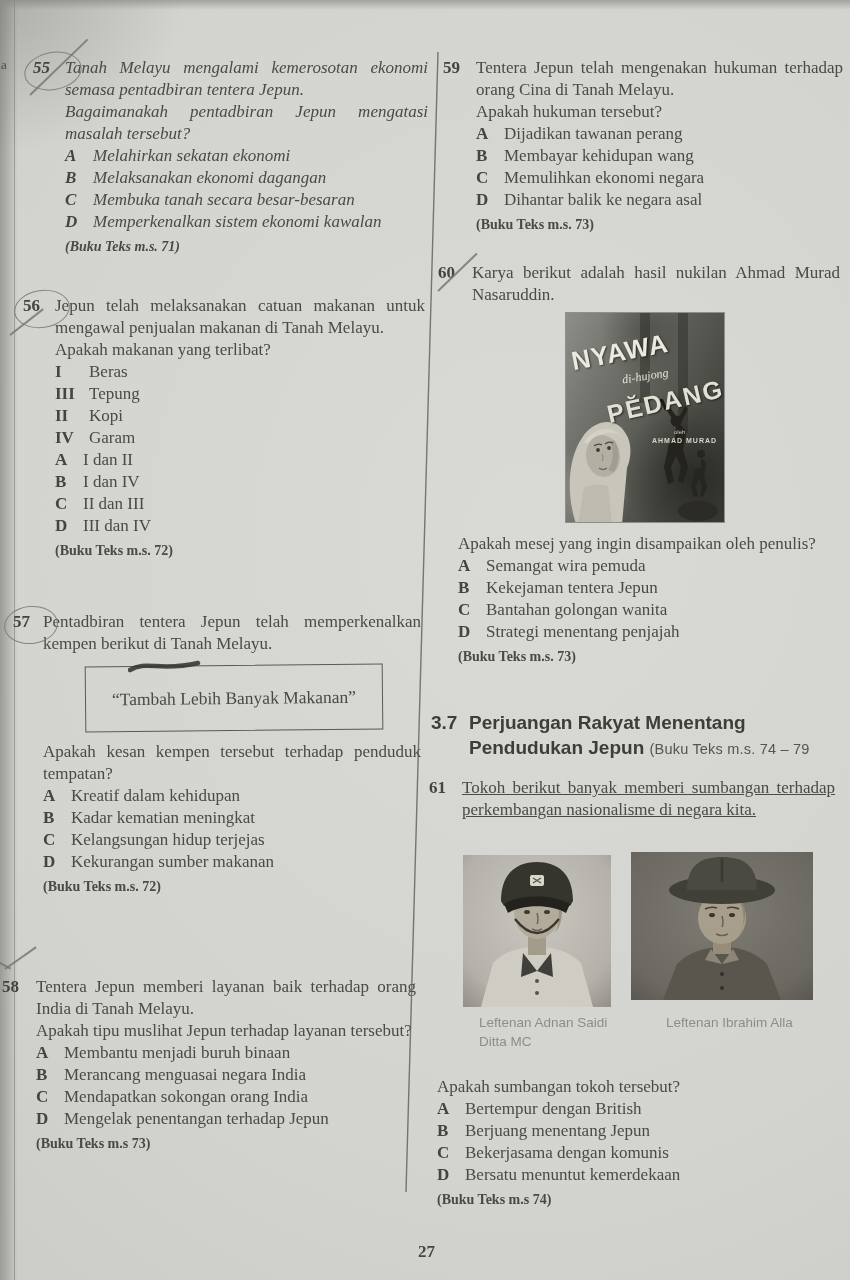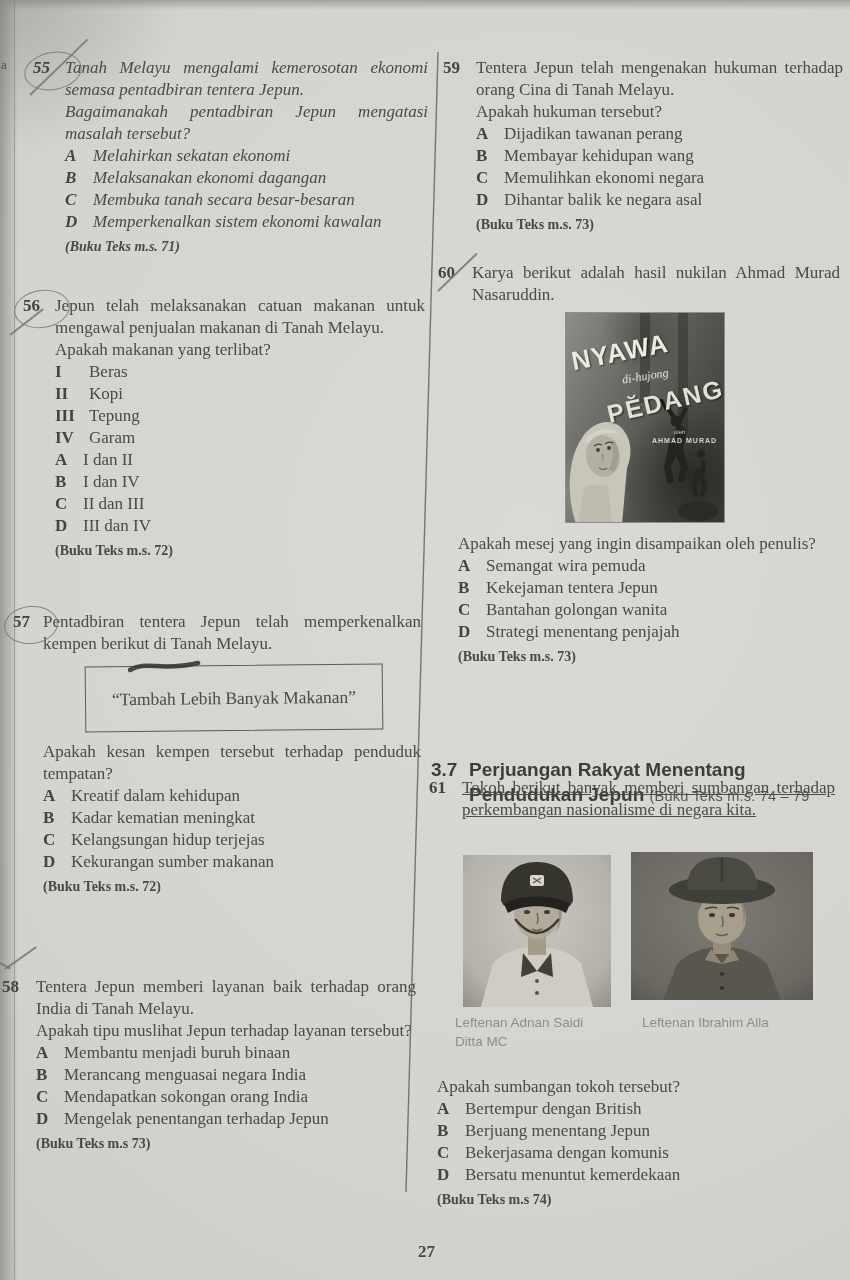--- a/index.html
+++ b/index.html
@@ -28,21 +28,21 @@
   .src{text-align:left;font-weight:700;font-size:14px;line-height:22px;color:#4a4944;margin-top:3px;}
 
   
   .campaign-box{margin:10px 0 10px 42px;width:296px;height:64px;
     border:1.6px solid #5a5954;display:flex;align-items:center;justify-content:center;
     transform:rotate(-.6deg);font-size:17.5px;color:#4a4944;text-align:center;}
 
   
   .sec{font-family:"Liberation Sans",sans-serif;font-weight:700;font-size:19px;
     line-height:25px;color:#3e3d3a;text-align:left;}
-  .sec .qbody{padding-left:38px;margin-top:47px;}
+  .sec .qbody{padding-left:38px;}
   .sec-src{font-size:14.5px;font-weight:400;color:#56554f;letter-spacing:.2px;}
 
   
   .cover{position:absolute;left:565px;top:312px;width:160px;height:211px;overflow:hidden;
     border:1px solid #8f8f89;box-sizing:border-box;
     background:
       radial-gradient(60% 50% at 78% 78%, rgba(18,18,16,.55), rgba(18,18,16,0) 70%),
       radial-gradient(48% 40% at 12% 88%, rgba(232,232,222,.30), rgba(232,232,222,0) 60%),
       radial-gradient(40% 35% at 50% 8%, rgba(40,40,36,.35), rgba(40,40,36,0) 70%),
       linear-gradient(115deg,#8e8e88 0%,#75756f 24%,#5e5e58 48%,#4a4a45 72%,#3b3b37 100%);}
@@ -55,21 +55,21 @@
     color:#e3e1d5;transform:rotate(-13deg);text-shadow:1px 1px 2px rgba(0,0,0,.6);}
   .cv-oleh{left:108px;top:116px;font-size:6px;color:#cfcec2;}
   .cv-author{left:86px;top:124px;font-size:7px;font-weight:700;letter-spacing:1px;color:#d6d5c9;}
   .cv-woman{position:absolute;left:-2px;bottom:-2px;}
   .cv-figures{position:absolute;right:6px;top:86px;}
   .cv-trunk{position:absolute;width:10px;height:90px;background:rgba(30,30,26,.35);top:0;}
 
   
   .photo{position:absolute;overflow:hidden;}
   .caption{position:absolute;font-family:"Liberation Sans",sans-serif;font-size:13.5px;
-    line-height:19px;color:#8e8e88;text-align:left;}
+    line-height:19px;color:#8e8e88;text-align:left;margin-left:24px;}
 
   .pagenum{position:absolute;left:418px;top:1242px;font-weight:700;font-size:17px;color:#474641;}
 
   
   .overlay{position:absolute;inset:0;pointer-events:none;}
   .pencil{position:absolute;border:1.6px solid rgba(120,120,113,.85);border-radius:50%;}
   .pline{position:absolute;height:1.8px;background:rgba(120,120,113,.85);transform-origin:0 50%;}
   .edge-frag{position:absolute;left:1px;top:57px;font-size:13px;color:#504f4a;}
 </style>
 </head>
@@ -110,26 +110,26 @@
   <div class="blk" style="left:23px;top:295px;width:402px;">
     <div class="qbody">
       <span class="num">56</span>
       <p class="stem">Jepun telah melaksanakan catuan makanan untuk mengawal penjualan makanan di Tanah Melayu.</p>
       <p class="question">Apakah makanan yang terlibat?</p>
       <div class="opt roman">
           <span class="k">I</span>
           <span class="t">Beras</span>
         </div>
       <div class="opt roman">
+          <span class="k">III</span>
+          <span class="t">Tepung</span>
+        </div>
+      <div class="opt roman">
           <span class="k">II</span>
           <span class="t">Kopi</span>
-        </div>
-      <div class="opt roman">
-          <span class="k">III</span>
-          <span class="t">Tepung</span>
         </div>
       <div class="opt roman">
           <span class="k">IV</span>
           <span class="t">Garam</span>
         </div>
       <div class="opt">
           <span class="k">A</span>
           <span class="t">I dan II</span>
         </div>
       <div class="opt">

